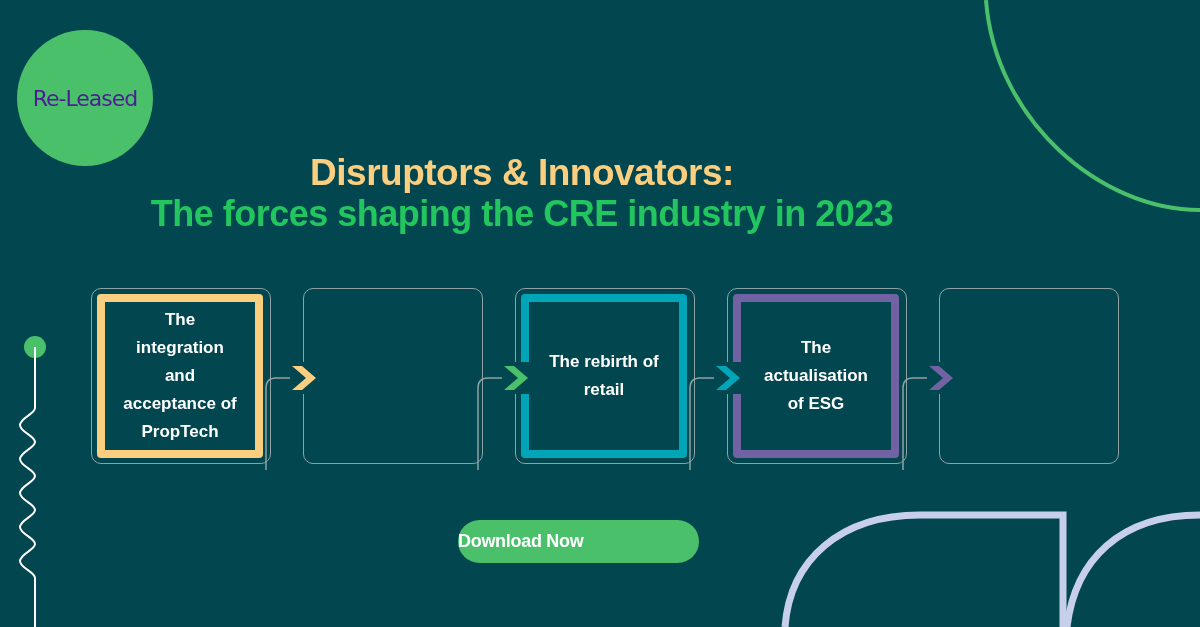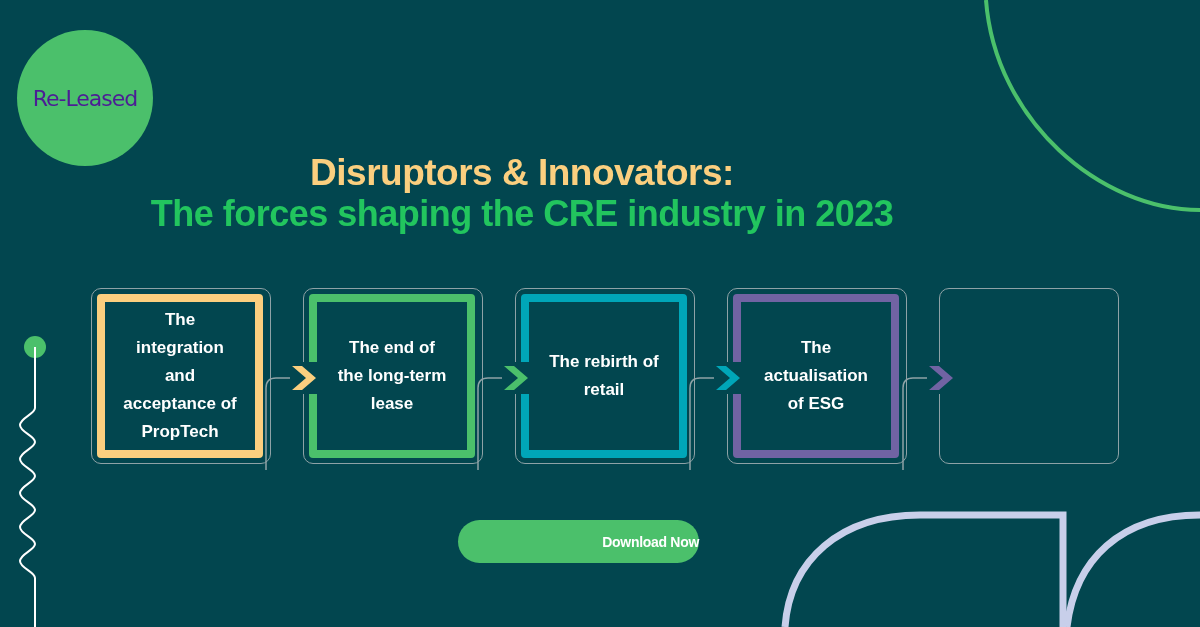--- a/index.html
+++ b/index.html
@@ -38,22 +38,22 @@
       display: flex; align-items: center; justify-content: center;
       text-align: center; padding: 8px;
     }
     .card .label {
       color: #ffffff; font-weight: bold; font-size: 17px; line-height: 28px;
       white-space: pre-line;
     }
     .cta {
       position: absolute; left: 458px; top: 520px; width: 241px; height: 43px;
       border-radius: 22px; background: #4bc06b;
-      color: #ffffff; font-weight: bold; font-size: 14px;
-      display: flex; align-items: center; justify-content: flex-end;
+      color: #ffffff; font-weight: bold; font-size: 18px;
+      display: flex; align-items: center; justify-content: flex-start;
       letter-spacing: -0.3px;
     }
   </style>
 </head>
 <body>
 
 <svg class="decor" viewBox="0 0 1200 627" xmlns="http://www.w3.org/2000/svg">
 
   <path d="M986 0 C 995 120, 1100 210, 1200 210" fill="none" stroke="#4bc06b" stroke-width="4"></path>
 
@@ -90,25 +90,20 @@
     <div class="label">The
 integration
 and
 acceptance of
 PropTech</div>
   </div>
 </div>
 
 <div class="card" style="left:303px;">
   <div class="outer"></div>
-  <div class="inner" style="border-color:#4bc06b;">
-    <div class="label">The end of
-the long-term
-lease</div>
-  </div>
 </div>
 
 <div class="card" style="left:515px;">
   <div class="outer"></div>
   <div class="inner" style="border-color:#00a6b8;text-align:center;">
     <div class="label">The rebirth of
 retail</div>
   </div>
 </div>
 

